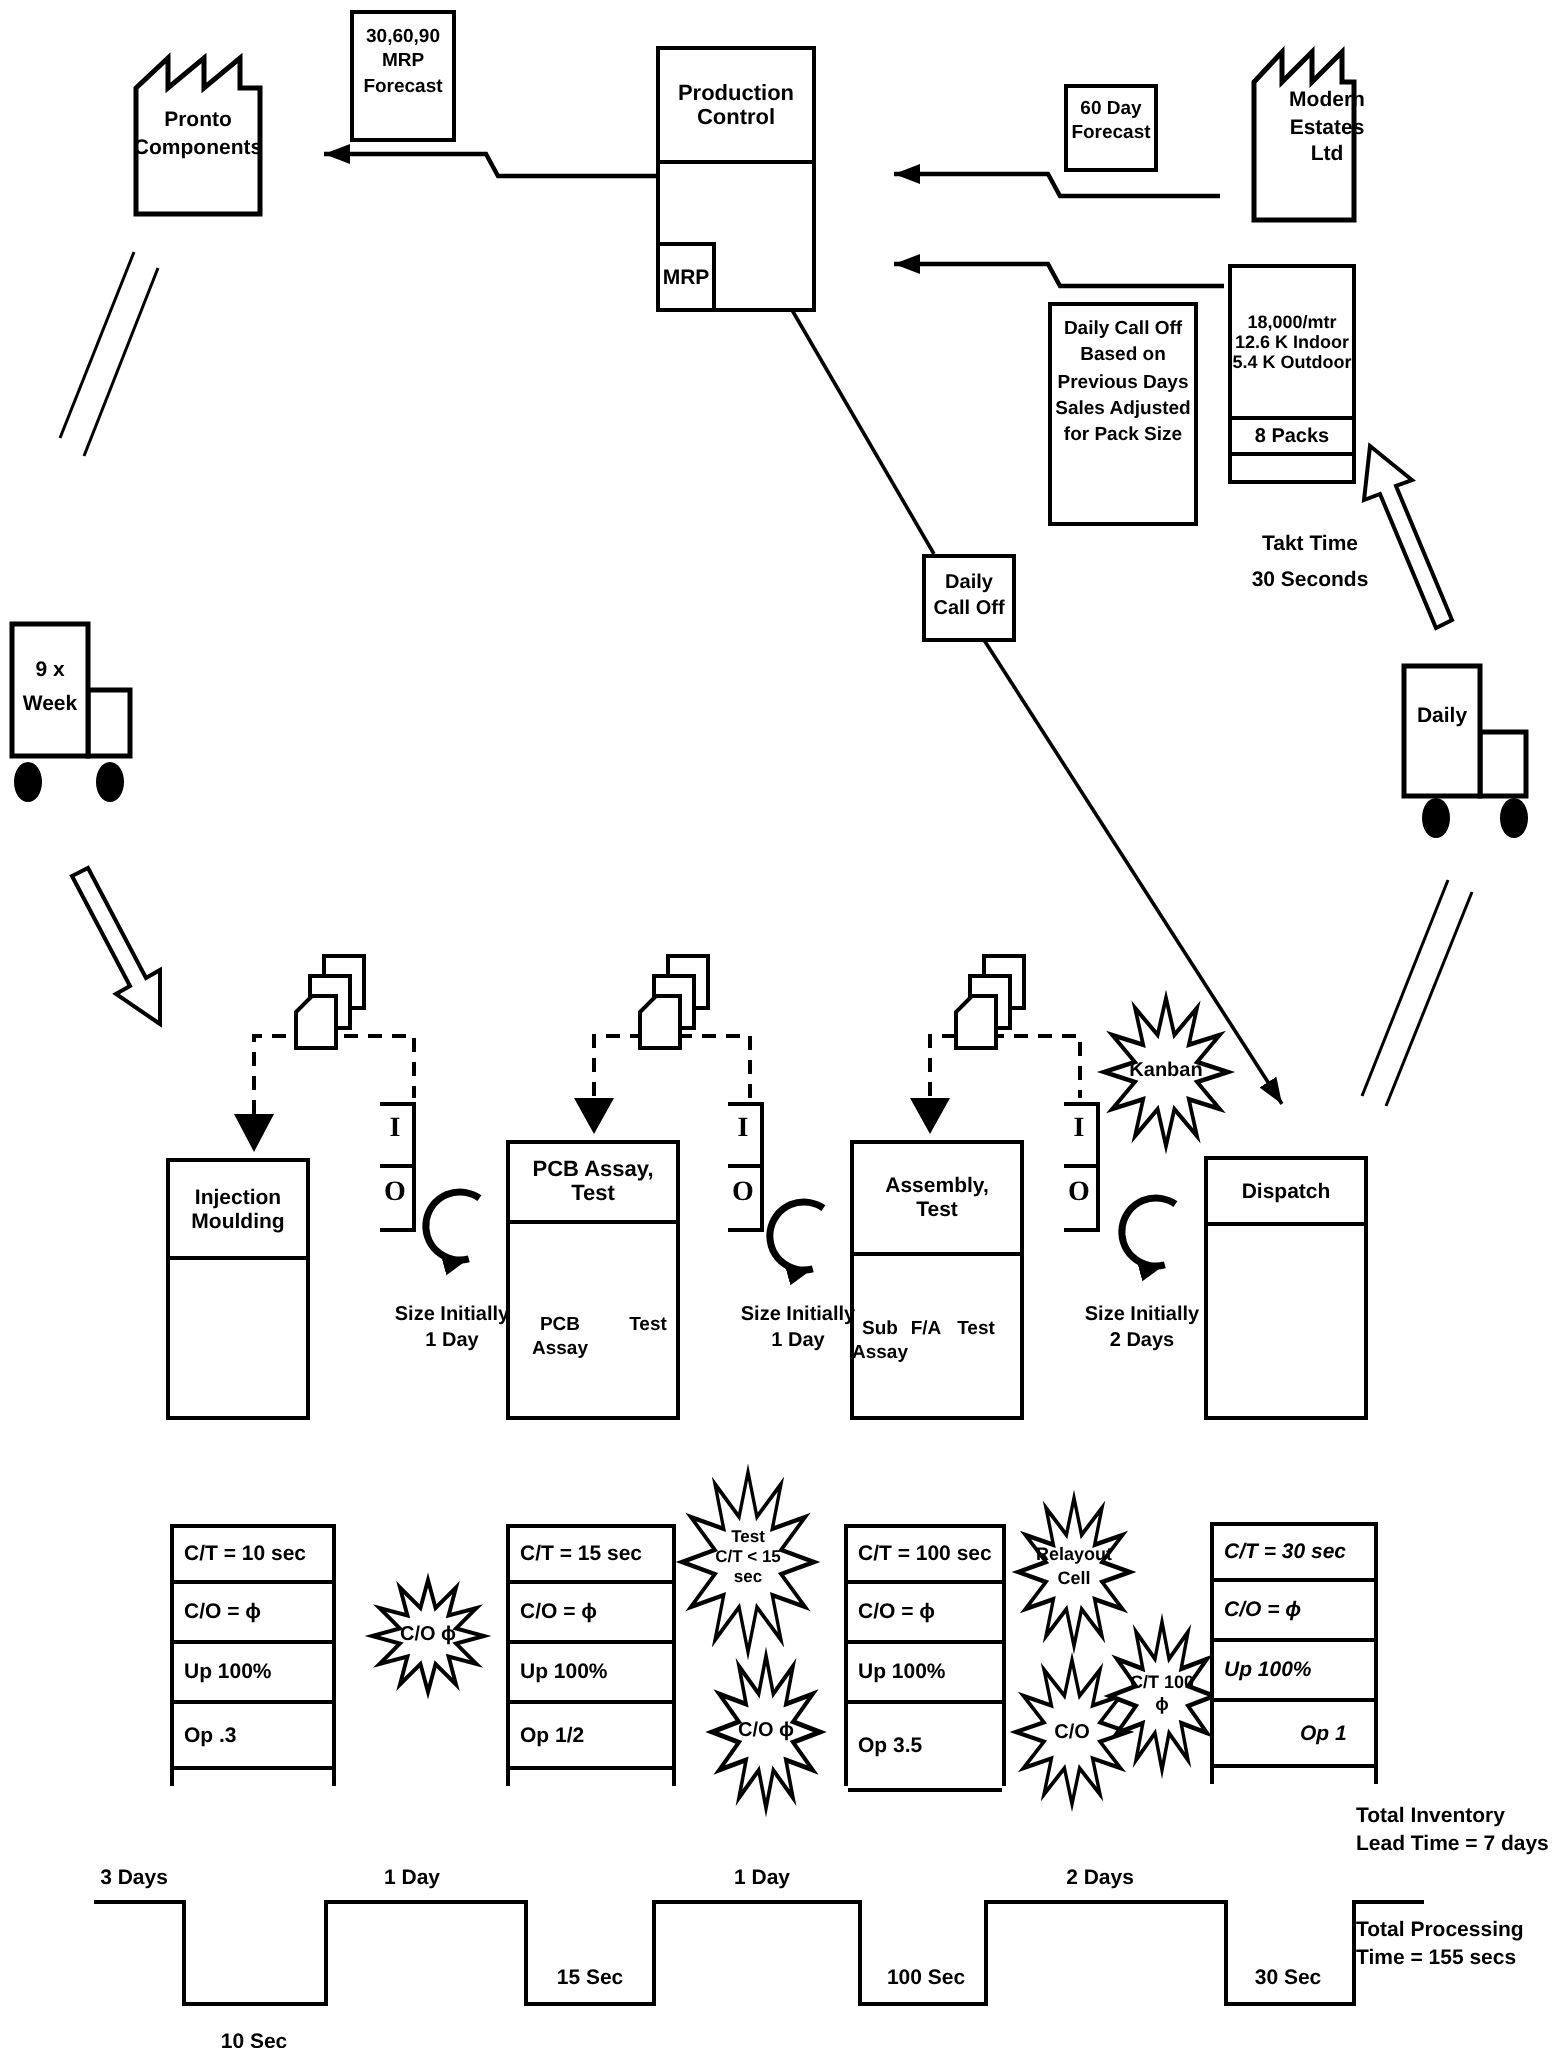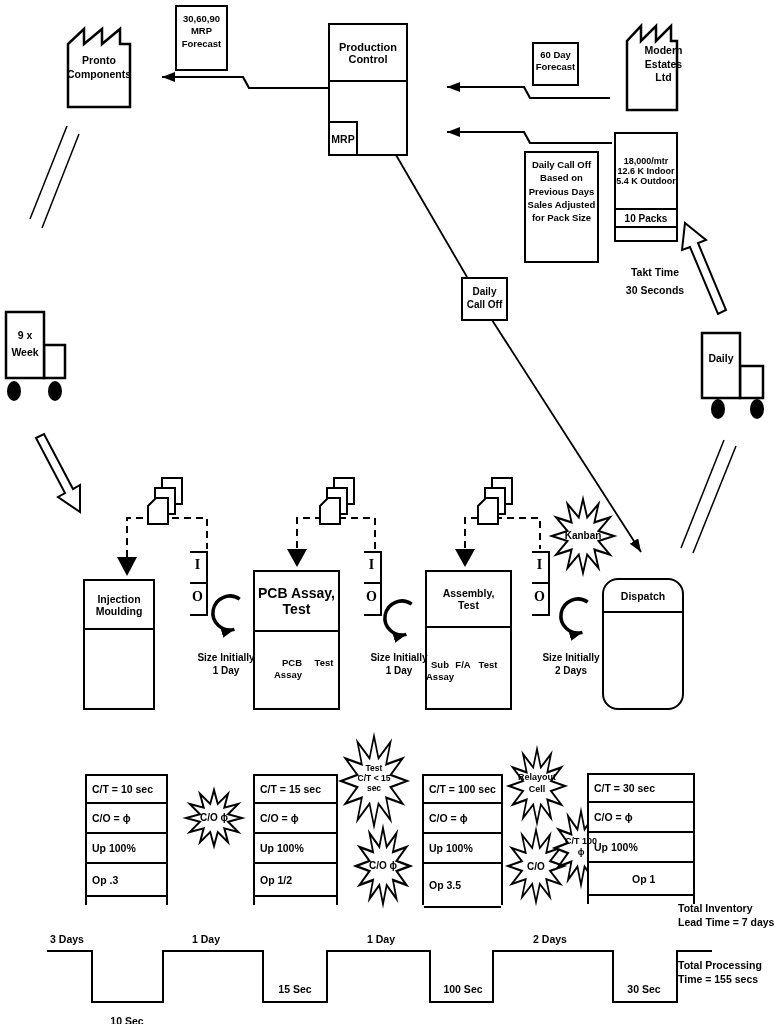--- a/index.html
+++ b/index.html
@@ -2,21 +2,21 @@
 <html><head>
 <meta charset="utf-8">
 <style>
   html,body{margin:0;padding:0;background:#fff;}
   #canvas{position:relative;width:778px;height:1024px;background:#fff;overflow:hidden;
           font-family:"Liberation Sans",sans-serif;color:#000;}
   svg.art{position:absolute;left:0;top:0;width:778px;height:1024px;}
   .t{position:absolute;font-weight:bold;color:#000;text-align:center;
      white-space:pre-line;line-height:1.3;}
   .box{position:absolute;border:2px solid #000;box-sizing:border-box;background:#fff;}
-  .nob{border-bottom:none;margin-top:12px;}
+  .nob{border-bottom:none;}
   .sect{box-sizing:border-box;border-bottom:2px solid #000;display:flex;
         align-items:center;justify-content:center;font-weight:bold;
         text-align:center;white-space:pre-line;}
   .drow{box-sizing:border-box;border-bottom:2px solid #000;text-align:left;
         padding-left:5px;font-weight:bold;font-size:10.5px;display:flex;align-items:center;}
   .serif{font-family:"Liberation Serif",serif;}
 </style>
 </head>
 <body>
 
@@ -146,21 +146,21 @@
   </div>
 
   <div class="t" style="left:629px;top:44px;width:69px;font-size:10.5px;">Modern
 Estates
 Ltd</div>
 
   <div class="box" style="left:614px;top:132px;width:64px;height:110px;">
     <div class="sect" style="width:100%;height:76px;font-size:9px;">18,000/mtr
 12.6 K Indoor
 5.4 K Outdoor</div>
-    <div class="sect" style="width:100%;height:18px;font-size:10px;">10 Packs</div>
+    <div class="sect" style="width:100%;height:18px;font-size:10px;">8 Packs</div>
   </div>
 
   <div class="t" style="left:608px;top:264px;width:94px;font-size:10.5px;line-height:1.7;">Takt Time
 30 Seconds</div>
 
   <div class="box" style="left:524px;top:151px;width:75px;height:112px;">
     <div class="t" style="left:0;top:5px;width:71px;font-size:9.5px;line-height:1.4;">Daily Call Off
 Based on
 Previous Days
 Sales Adjusted
@@ -175,37 +175,37 @@
   <div class="t" style="left:6px;top:327px;width:38px;font-size:10.5px;line-height:1.6;">9 x
 Week</div>
   <div class="t" style="left:702px;top:352px;width:38px;font-size:10.5px;">Daily</div>
 
   <div class="box" style="left:83px;top:579px;width:72px;height:131px;">
     <div class="sect" style="width:100%;height:49px;font-size:10.5px;">Injection
 Moulding</div>
   </div>
 
   <div class="box" style="left:253px;top:570px;width:87px;height:140px;">
-    <div class="sect" style="width:100%;height:60px;font-size:14px;">PCB Assay,
+    <div class="sect" style="width:100%;height:40px;font-size:11px;">PCB Assay,
 Test</div>
   </div>
-  <div class="t" style="left:258px;top:657px;width:44px;font-size:9.5px;text-align:right;">PCB
+  <div class="t" style="left:258px;top:657px;width:44px;font-size:9.5px;">PCB
 Assay</div>
   <div class="t" style="left:307px;top:657px;width:34px;font-size:9.5px;">Test</div>
 
   <div class="box" style="left:425px;top:570px;width:87px;height:140px;">
     <div class="sect" style="width:100%;height:56px;font-size:10.5px;">Assembly,
 Test</div>
   </div>
   <div class="t" style="left:424px;top:659px;width:32px;font-size:9.5px;">Sub
 Assay</div>
   <div class="t" style="left:449px;top:659px;width:28px;font-size:9.5px;">F/A</div>
   <div class="t" style="left:474px;top:659px;width:28px;font-size:9.5px;">Test</div>
 
-  <div class="box" style="left:602px;top:578px;width:82px;height:132px;border-radius:16px;">
+  <div class="box" style="left:602px;top:578px;width:82px;height:132px;">
     <div class="sect" style="width:100%;height:33px;font-size:10.5px;">Dispatch</div>
   </div>
 
   <div class="t serif" style="left:190px;top:556px;width:15px;font-size:14px;">I</div>
   <div class="t serif" style="left:190px;top:588px;width:15px;font-size:14px;">O</div>
   <div class="t serif" style="left:364px;top:556px;width:15px;font-size:14px;">I</div>
   <div class="t serif" style="left:364px;top:588px;width:15px;font-size:14px;">O</div>
   <div class="t serif" style="left:532px;top:556px;width:15px;font-size:14px;">I</div>
   <div class="t serif" style="left:532px;top:588px;width:15px;font-size:14px;">O</div>
 
@@ -227,21 +227,21 @@
     <div class="drow" style="height:30px;">C/O = ϕ</div>
     <div class="drow" style="height:30px;">Up 100%</div>
     <div class="drow" style="height:33px;">Op 1/2</div>
   </div>
   <div class="box nob" style="left:422px;top:762px;width:81px;height:131px;">
     <div class="drow" style="height:28px;">C/T = 100 sec</div>
     <div class="drow" style="height:30px;">C/O = ϕ</div>
     <div class="drow" style="height:30px;">Up 100%</div>
     <div class="drow" style="height:44px;">Op 3.5</div>
   </div>
-  <div class="box nob" style="left:587px;top:761px;width:108px;height:131px;">
+  <div class="box nob" style="left:605px;top:761px;width:84px;height:131px;font-style:italic;">
     <div class="drow" style="height:28px;">C/T = 30 sec</div>
     <div class="drow" style="height:30px;">C/O = ϕ</div>
     <div class="drow" style="height:30px;">Up 100%</div>
     <div class="drow" style="height:33px;padding-left:43px;">Op 1</div>
   </div>
 
   <div class="t" style="left:553px;top:529px;width:60px;font-size:10px;">Kanban</div>
   <div class="t" style="left:187px;top:811px;width:54px;font-size:10px;">C/O ϕ</div>
   <div class="t" style="left:344px;top:763px;width:60px;font-size:8.5px;line-height:1.2;">Test
 C/T &lt; 15

